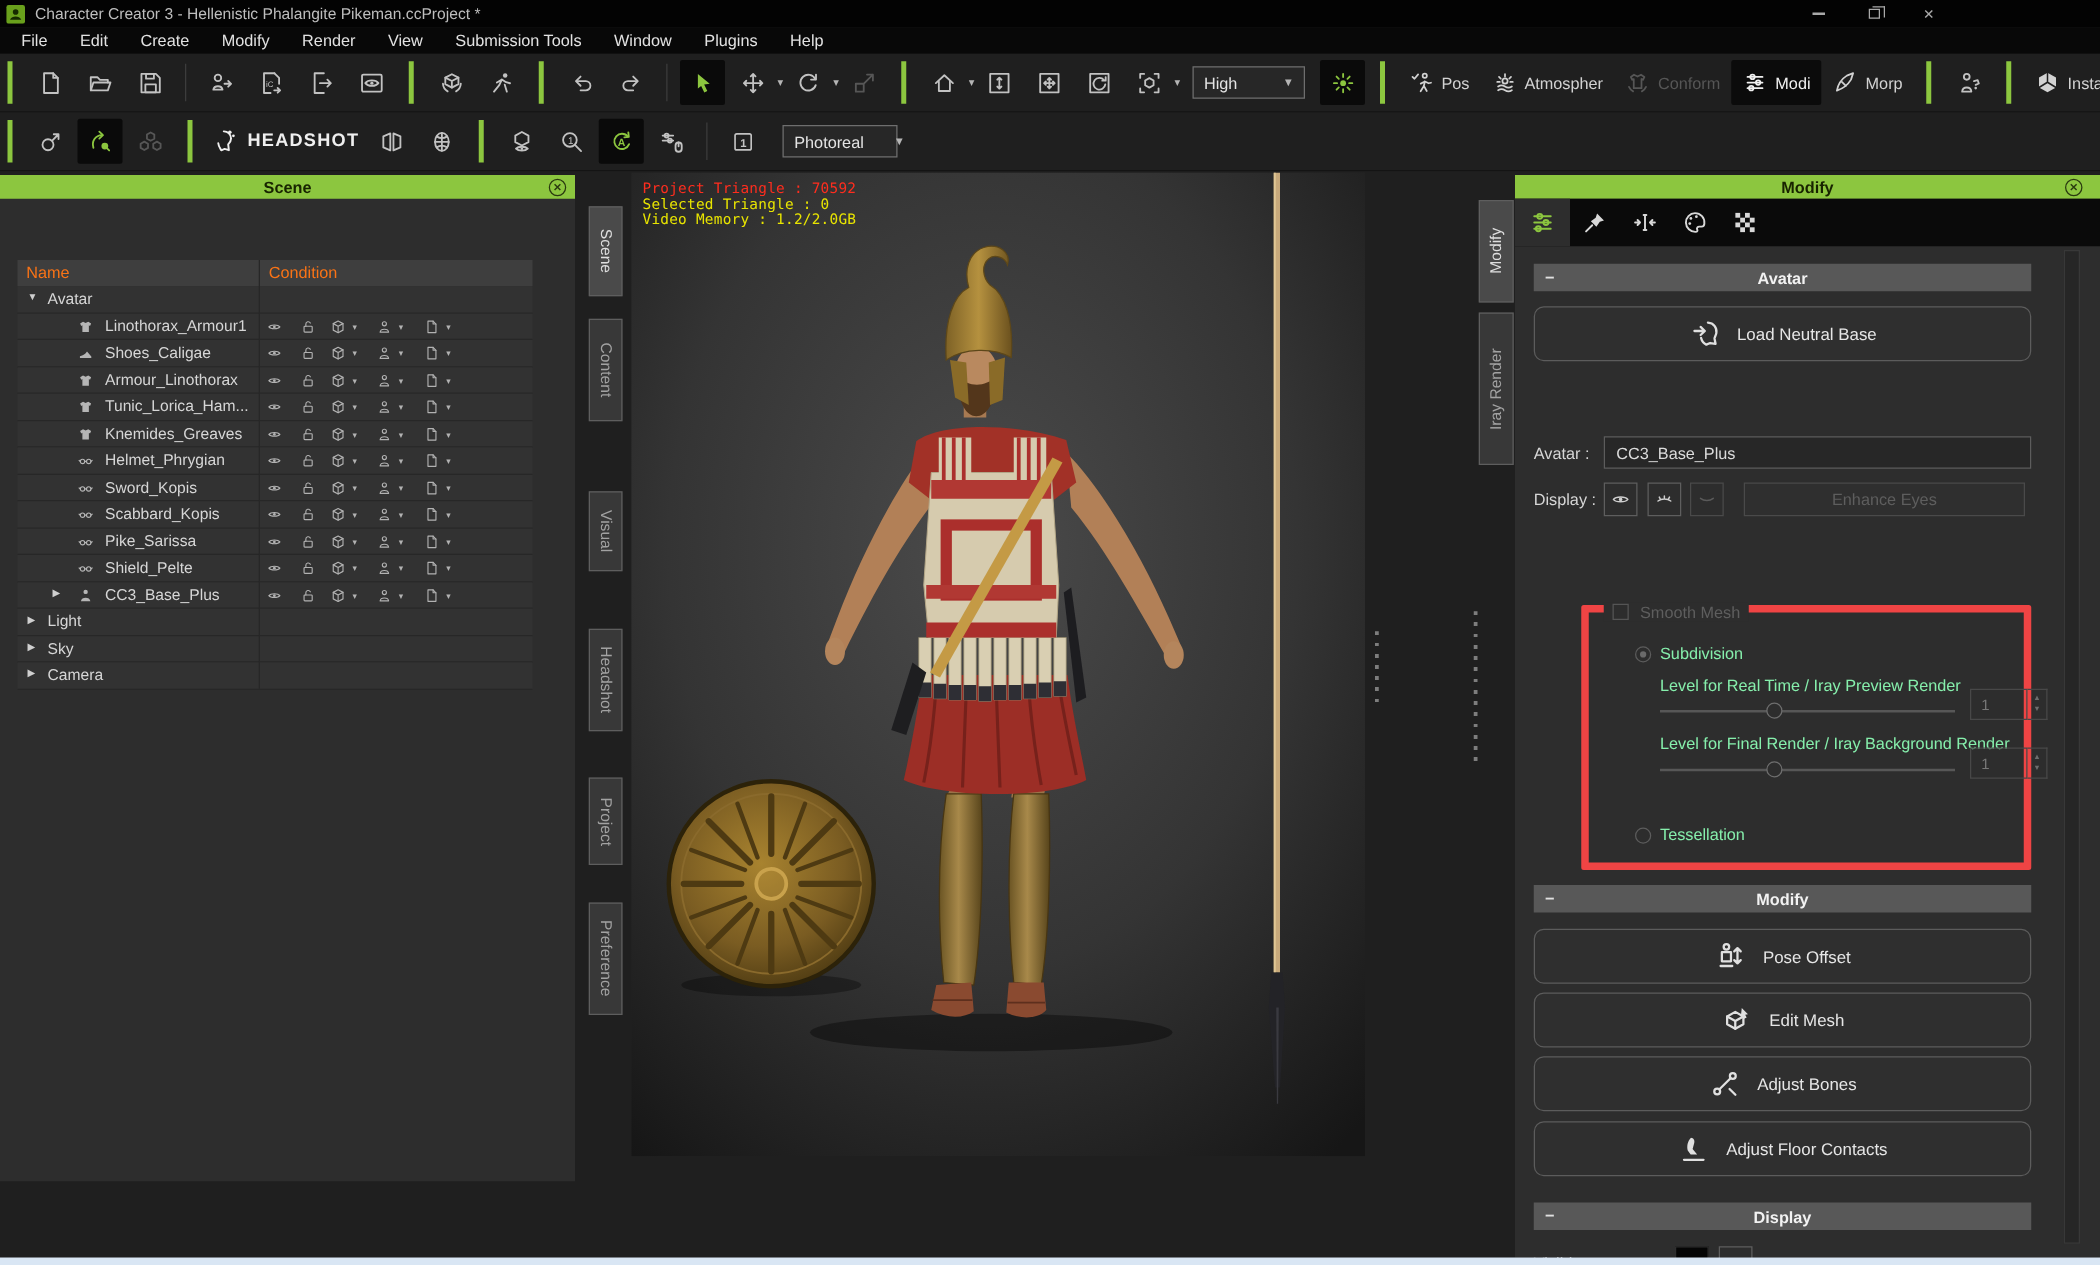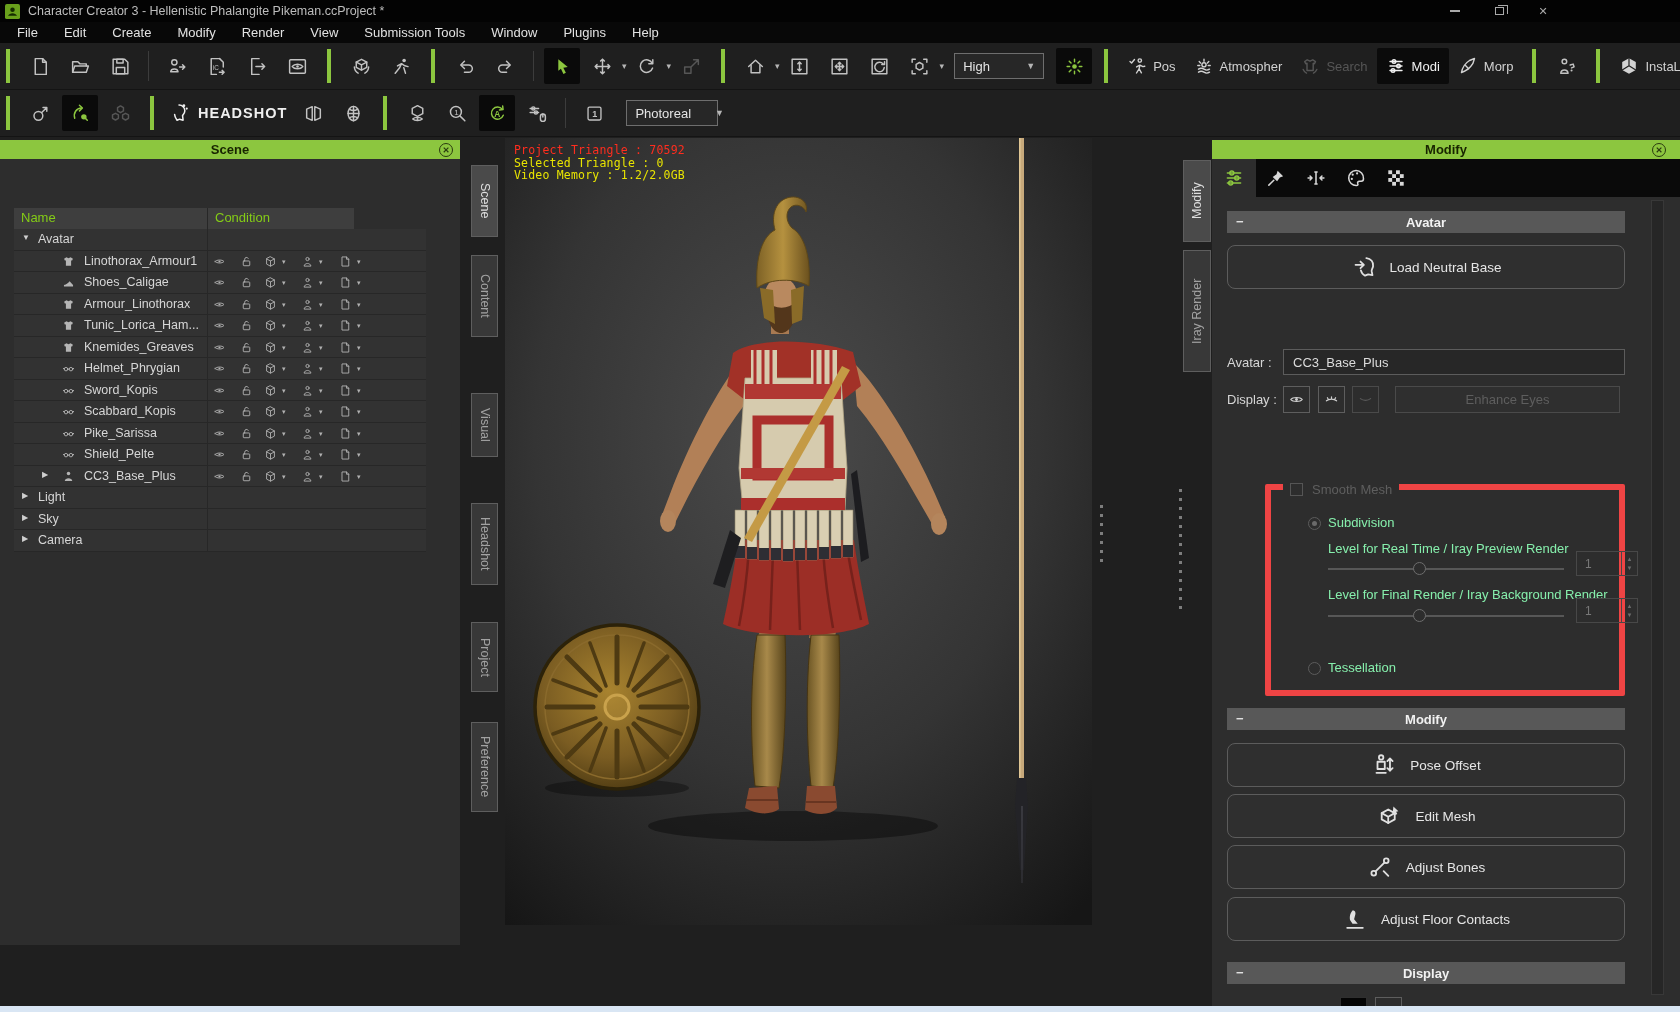--- a/index.html
+++ b/index.html
@@ -45,21 +45,21 @@
   .main{position:absolute;left:0;top:137px;width:1680px;height:869px;background:#1f1f1f}
 
   
   .scene-panel{position:absolute;left:0;top:3px;width:460px;height:805px;background:#2d2d2d}
   .panelhdr{height:19px;background:#8cc63f;display:flex;align-items:center;justify-content:center;color:#182400;font-weight:bold;font-size:13px;position:relative}
   .circlex{position:absolute;right:7px;top:2.5px;width:14px;height:14px;border:1.2px solid #2a3a10;border-radius:50%;display:flex;align-items:center;justify-content:center;font-size:8.5px;color:#2a3a10;font-weight:bold}
   .searchbox{position:absolute;left:14px;top:32px;width:412px;height:27px;background:#272727;border:1px solid #5c5c5c;display:flex;align-items:center;padding-left:8px;gap:10px;color:#8a8a8a}
   .searchbox svg{width:15px;height:15px}
   .searchbox input{background:transparent;border:none;outline:none;color:#cfcfcf;font-size:13px;width:330px;font-family:"Liberation Sans",sans-serif}
   .searchbox input::placeholder{color:#7d7d7d}
-  .thead{position:absolute;left:14px;top:68px;width:340px;height:21px;background:#3e3e3e;color:#84cc16;font-size:13px}
+  .thead{position:absolute;left:14px;top:68px;width:412px;height:21px;background:#3e3e3e;color:#f97316;font-size:13px}
   .thead .c1{position:absolute;left:7px;top:2px}
   .thead .c2{position:absolute;left:201px;top:2px}
   .rows{position:absolute;left:14px;top:89px;width:412px}
   .srow{position:relative;height:21.5px;background:#323232;border-bottom:1px solid #272727;font-size:12.5px;color:#d6d6d6}
   .srow .exp{position:absolute;left:8px;top:4px;font-size:8px;color:#cfcfcf}
   .srow .exp.child{left:28px}
   .srow .glabel{position:absolute;left:24px;top:3px}
   .srow .ticon{position:absolute;left:48px;top:4px;width:13px;height:13px;color:#b5b5b5}
   .srow .ticon svg{width:13px;height:13px}
   .srow .ilabel{position:absolute;left:70px;top:3px}
@@ -360,21 +360,21 @@
       </span>
       <span>Atmospher</span>
     </span>
   <span class="tlabelbtn dim">
       <span class="icon">
         <svg viewBox="0 0 20 20" width="100%" height="100%" fill="none" stroke="currentColor" stroke-width="1.4" stroke-linecap="round" stroke-linejoin="round">
           <path d="M7.2 3.8 10 5.2l2.8-1.4 2.7 1.8-1.1 2.2-1.2-.6v7.3H7V7.2l-1.2.6-1.1-2.2z"></path>
           <path d="M3.2 13.5a7.5 7.5 0 0 0 3.3 3.6M16.8 13.5a7.5 7.5 0 0 1-3.3 3.6"></path>
         </svg>
       </span>
-      <span>Search</span>
+      <span>Conform</span>
     </span>
   <span class="tlabelbtn on">
       <span class="icon">
         <svg viewBox="0 0 20 20" width="100%" height="100%" fill="none" stroke="currentColor" stroke-width="1.4" stroke-linecap="round" stroke-linejoin="round">
           <path d="M4 5.5h12M4 10h12M4 14.5h12"></path>
           <circle cx="8" cy="5.5" r="1.8"></circle>
           <circle cx="12.5" cy="10" r="1.8"></circle>
           <circle cx="7" cy="14.5" r="1.8"></circle>
         </svg>
       </span>

